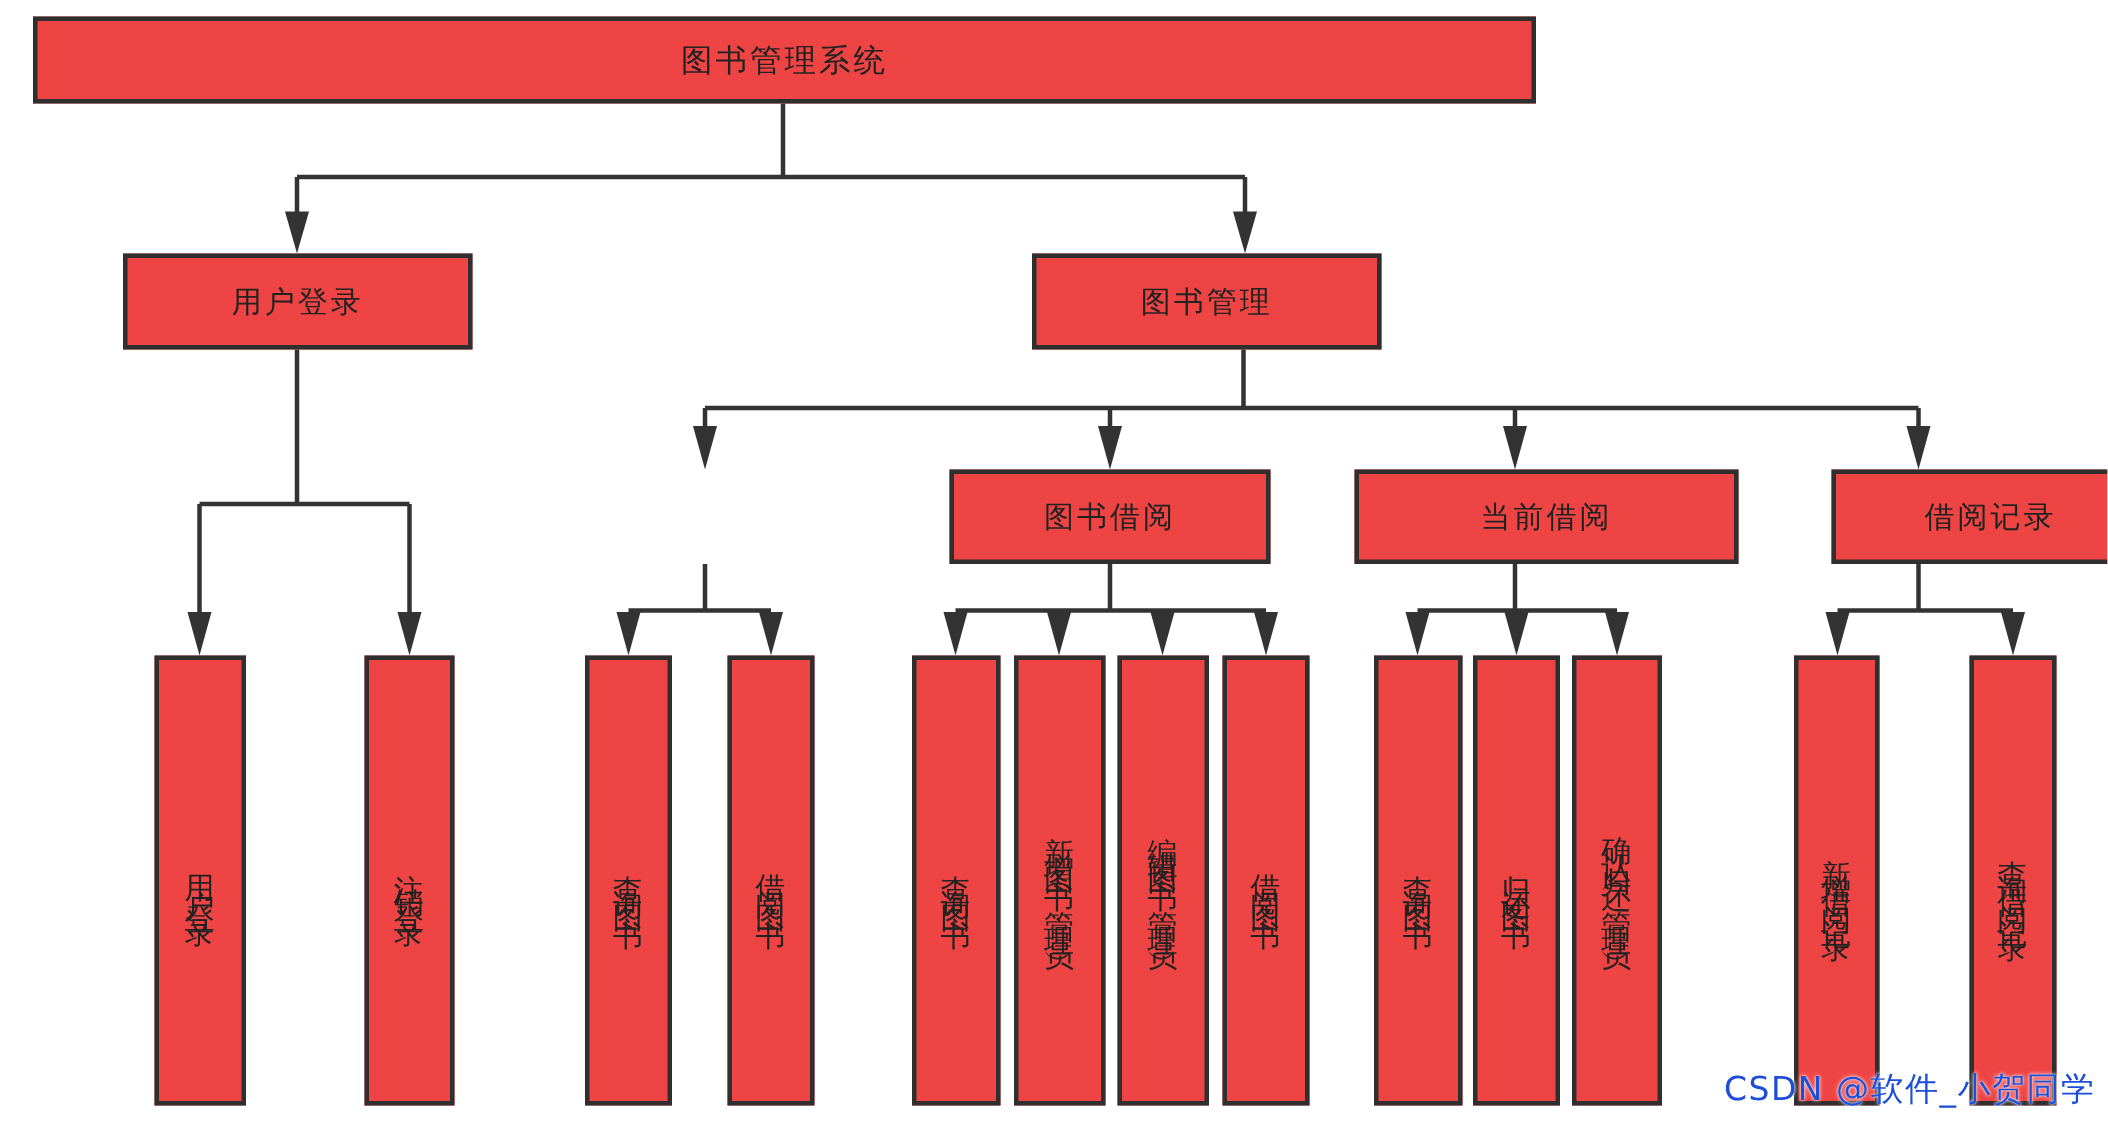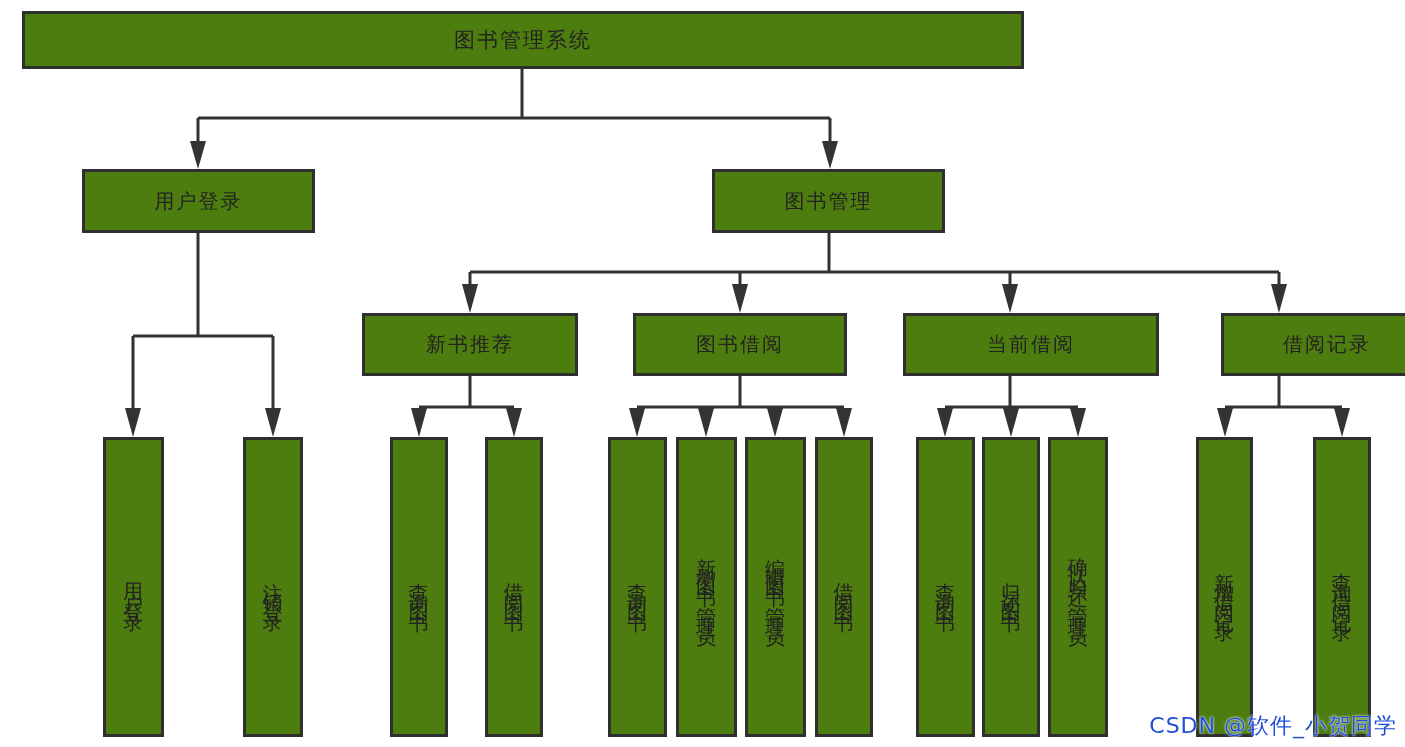--- a/index.html
+++ b/index.html
@@ -17,21 +17,21 @@
   }
   .wires {
     position: absolute;
     left: 0; top: 0;
     width: 1405px; height: 747px;
     pointer-events: none;
   }
   .node {
     position: absolute;
     box-sizing: border-box;
-    background: #4d7c0f;
+    background: #ef4444;
     border: 3px solid #2f2f2f;
     display: flex;
     align-items: center;
     justify-content: center;
     color: #222222;
     z-index: 2;
   }
   .node.h {
     font-size: 20px;
     letter-spacing: 2px;
@@ -139,23 +139,22 @@
     </g>
     <g fill="#333333" stroke="none">
       <polygon points="1217,408 1233,408 1225,437"></polygon>
       <polygon points="1334,408 1350,408 1342,437"></polygon>
     </g>
   </svg>
 
   <div class="node h title" style="left:22px; top:11px; width:1002px; height:58px;">图书管理系统</div>
 
   <div class="node h" style="left:82px; top:169px; width:233px; height:64px;">用户登录</div>
-  <div class="node h" style="left:712px; top:169px; width:233px; height:64px;">图书管理</div>
-
-  <div class="node h" style="left:362px; top:313px; width:216px; height:63px;">新书推荐</div>
+  <div class="node h" style="left:688px; top:169px; width:233px; height:64px;">图书管理</div>
+
   <div class="node h" style="left:633px; top:313px; width:214px; height:63px;text-align:center;">图书借阅</div>
   <div class="node h" style="left:903px; top:313px; width:256px; height:63px;">当前借阅</div>
   <div class="node h" style="left:1173px; top:313px; width:212px; height:63px;margin-left:48px;">借阅记录</div>
 
   <div class="node v" style="left:103px; top:437px; width:61px; height:300px;">
     <span>用户登录</span>
   </div>
   <div class="node v" style="left:243px; top:437px; width:60px; height:300px;">
     <span>注销登录</span>
   </div>

